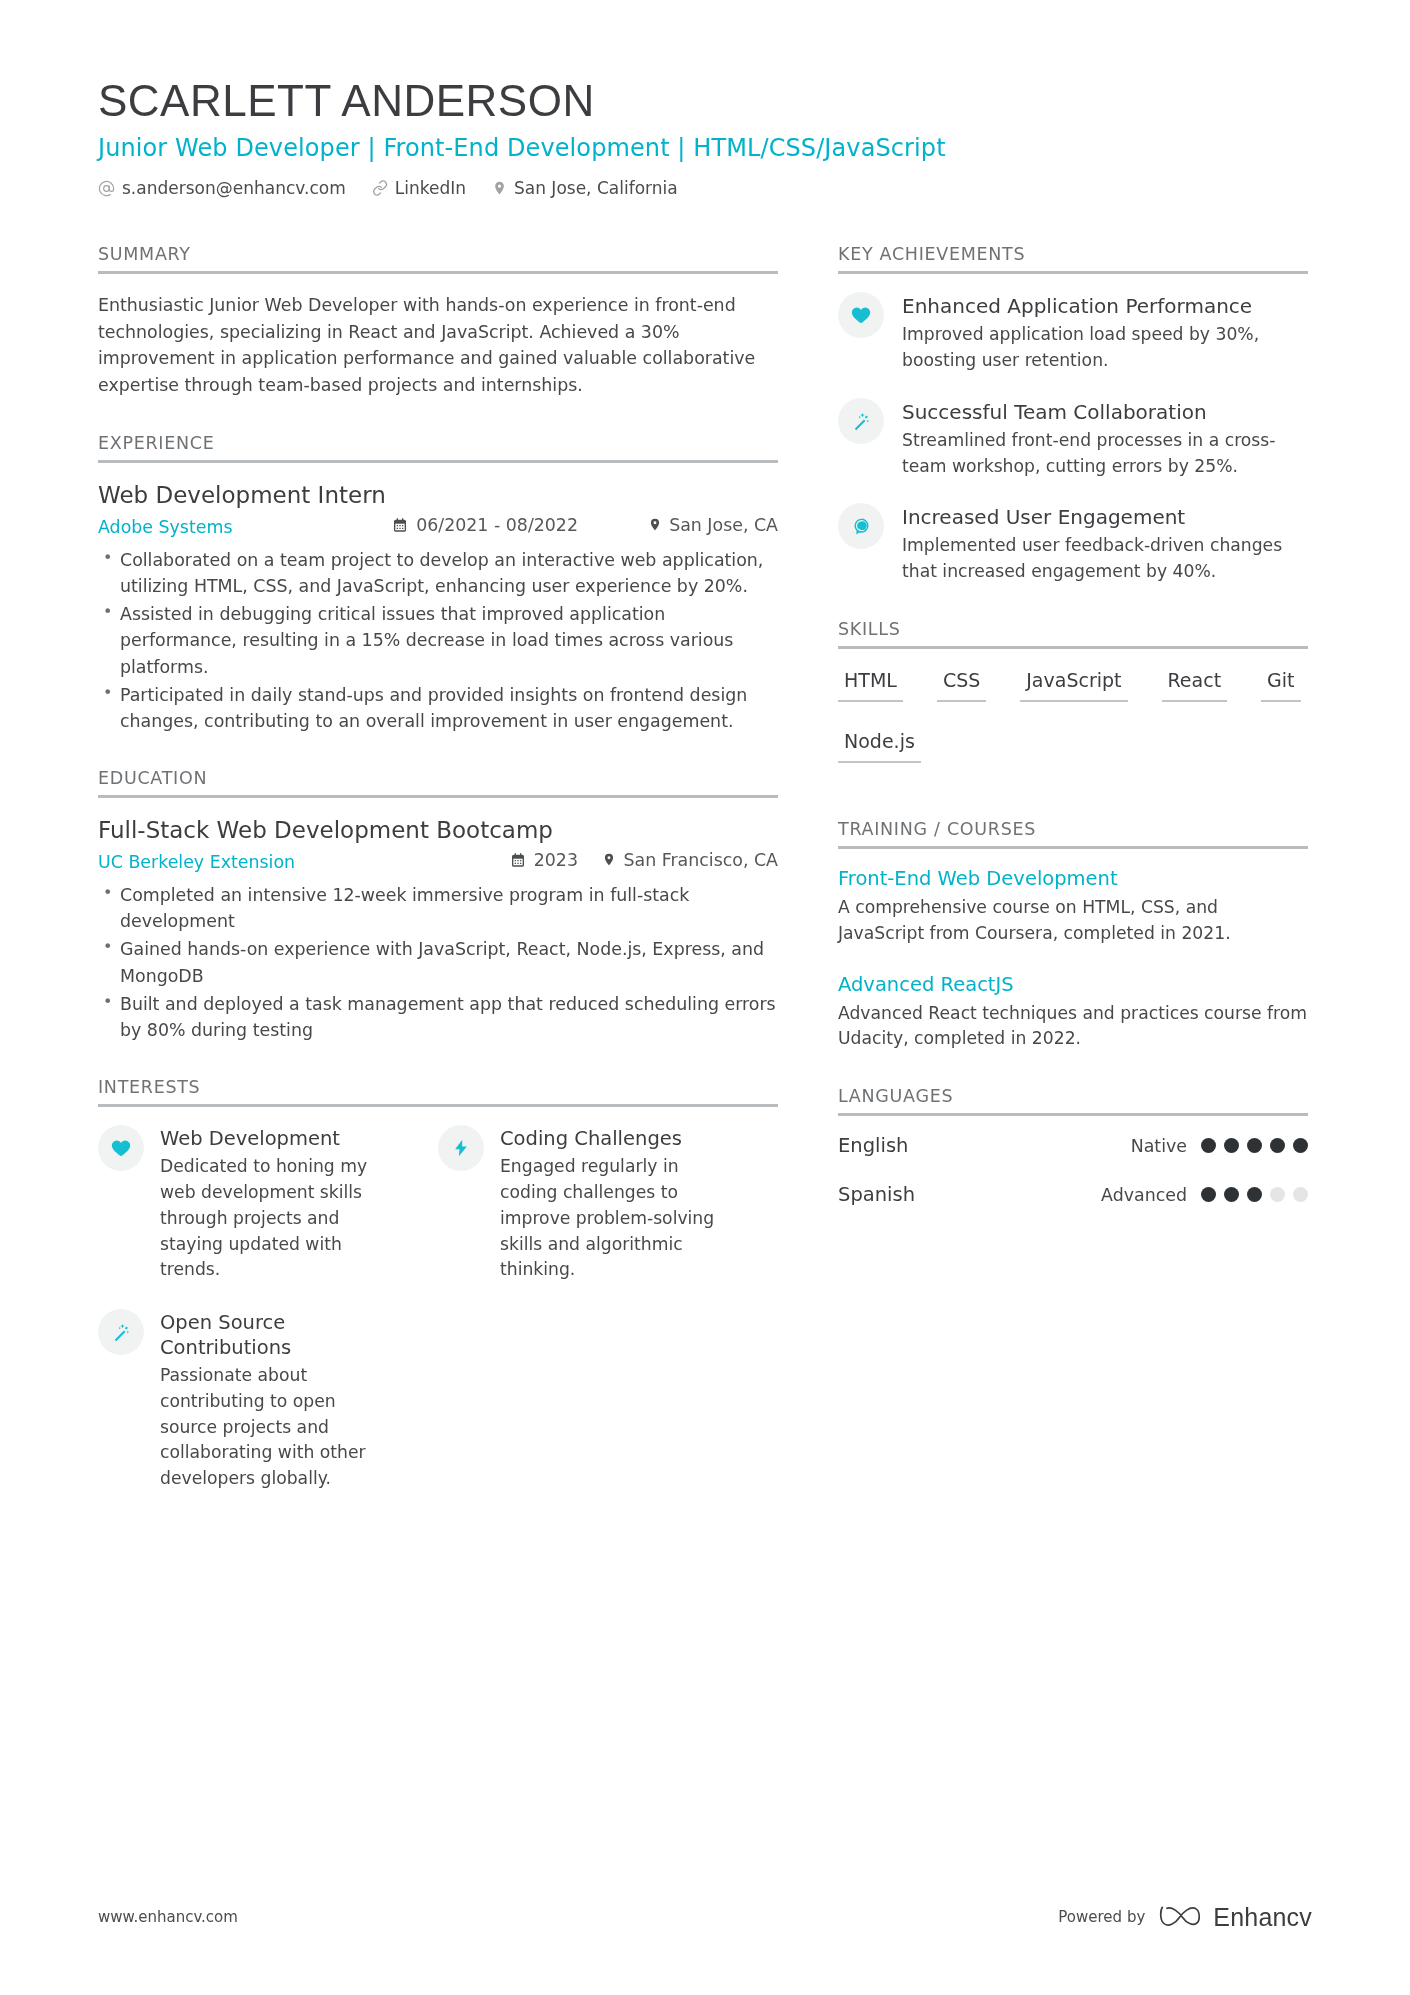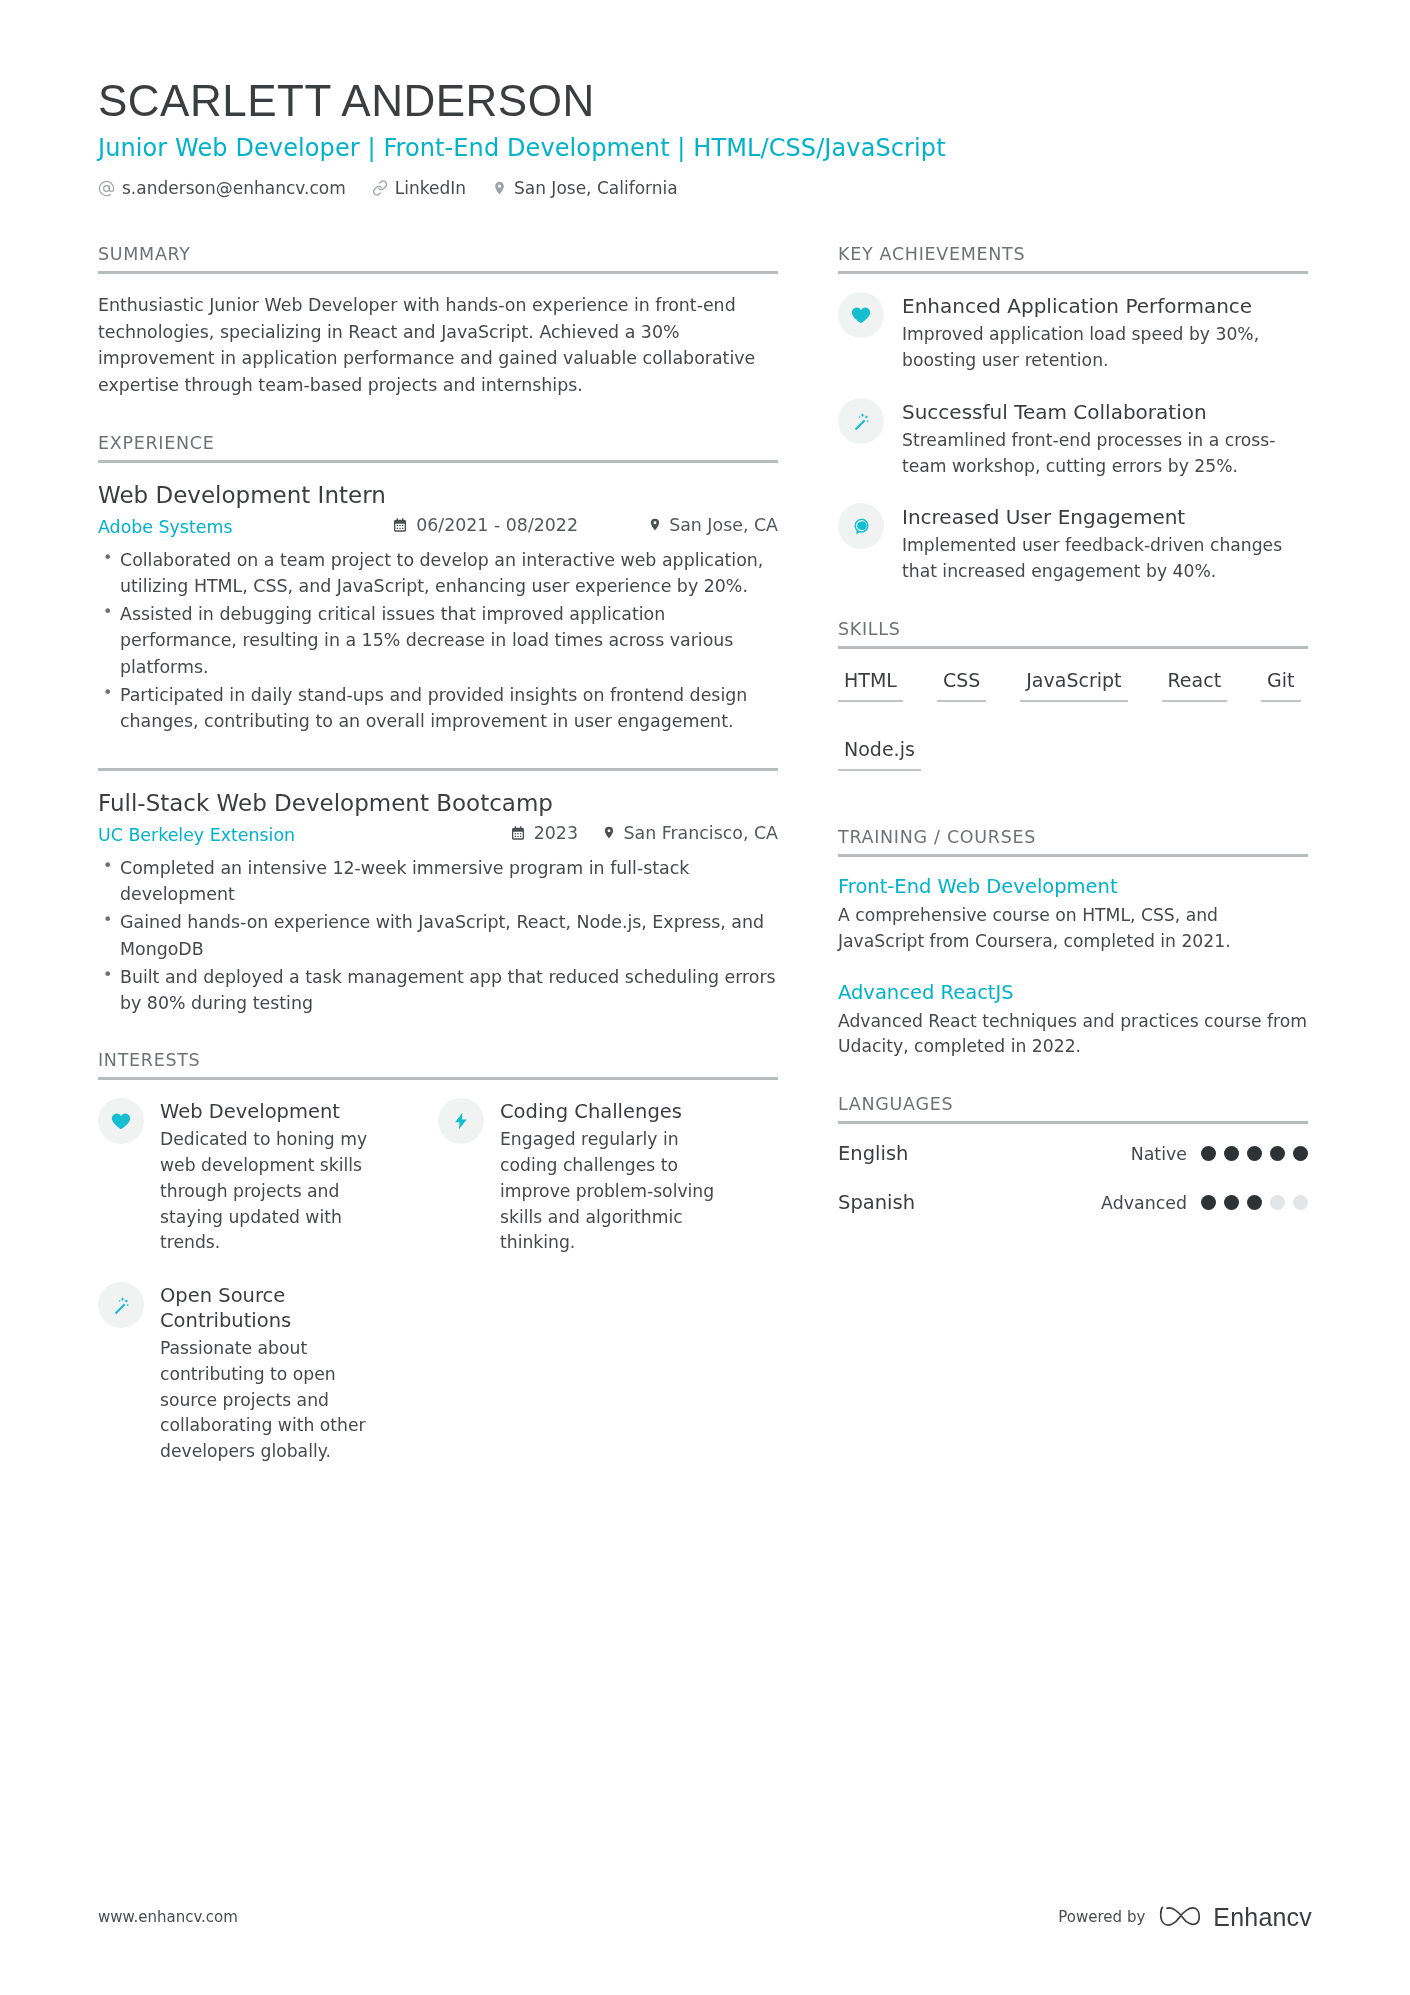--- a/index.html
+++ b/index.html
@@ -147,21 +147,21 @@
   .interest-grid {
     display: flex;
     flex-wrap: wrap;
   }
   .interest-cell { width: 50%; display: flex; gap: 16px; margin-bottom: 26px; }
   .interest-cell .badge-title { font-size: 19.5px; }
   .interest-cell .badge-desc { font-size: 17.2px; }
   .interest-cell .badge-text { max-width: 230px; }
 
   
-  .skills-wrap { display: flex; flex-wrap: wrap; gap: 12px 34px; }
+  .skills-wrap { display: flex; flex-wrap: wrap; gap: 4px 34px; }
   .skill {
     font-size: 19px;
     color: #3b3d40;
     padding: 2px 6px 9px 6px;
     border-bottom: 2.5px solid #c2c5c7;
     margin-bottom: 22px;
   }
 
   
   .course { margin-bottom: 26px; }
@@ -284,20 +284,21 @@
             <ul class="bullets">
               <li>Collaborated on a team project to develop an interactive web application, utilizing HTML, CSS, and JavaScript, enhancing user experience by 20%.</li>
               <li>Assisted in debugging critical issues that improved application performance, resulting in a 15% decrease in load times across various platforms.</li>
               <li>Participated in daily stand-ups and provided insights on frontend design changes, contributing to an overall improvement in user engagement.</li>
             </ul>
           </div>
         </div>
       </div>
 
       <div class="sec">
+        <div class="sec-title">EDUCATION</div>
         <div class="sec-rule"></div>
         <div class="sec-body">
           <div class="entry">
             <div class="entry-title">Full-Stack Web Development Bootcamp</div>
             <div class="entry-meta">
               <span class="entry-org">UC Berkeley Extension</span>
               <span class="meta-date">
                 <span class="meta-ico">
                   <svg width="16" height="16" viewBox="0 0 24 24" fill="currentColor">
                     <path d="M7 2v2H5.5A2.5 2.5 0 0 0 3 6.5V20a2 2 0 0 0 2 2h14a2 2 0 0 0 2-2V6.5A2.5 2.5 0 0 0 18.5 4H17V2h-2v2H9V2H7zM5 10h14v10H5V10zm2 2v2h2v-2H7zm4 0v2h2v-2h-2zm4 0v2h2v-2h-2zM7 16v2h2v-2H7zm4 0v2h2v-2h-2zm4 0v2h2v-2h-2z"></path>

